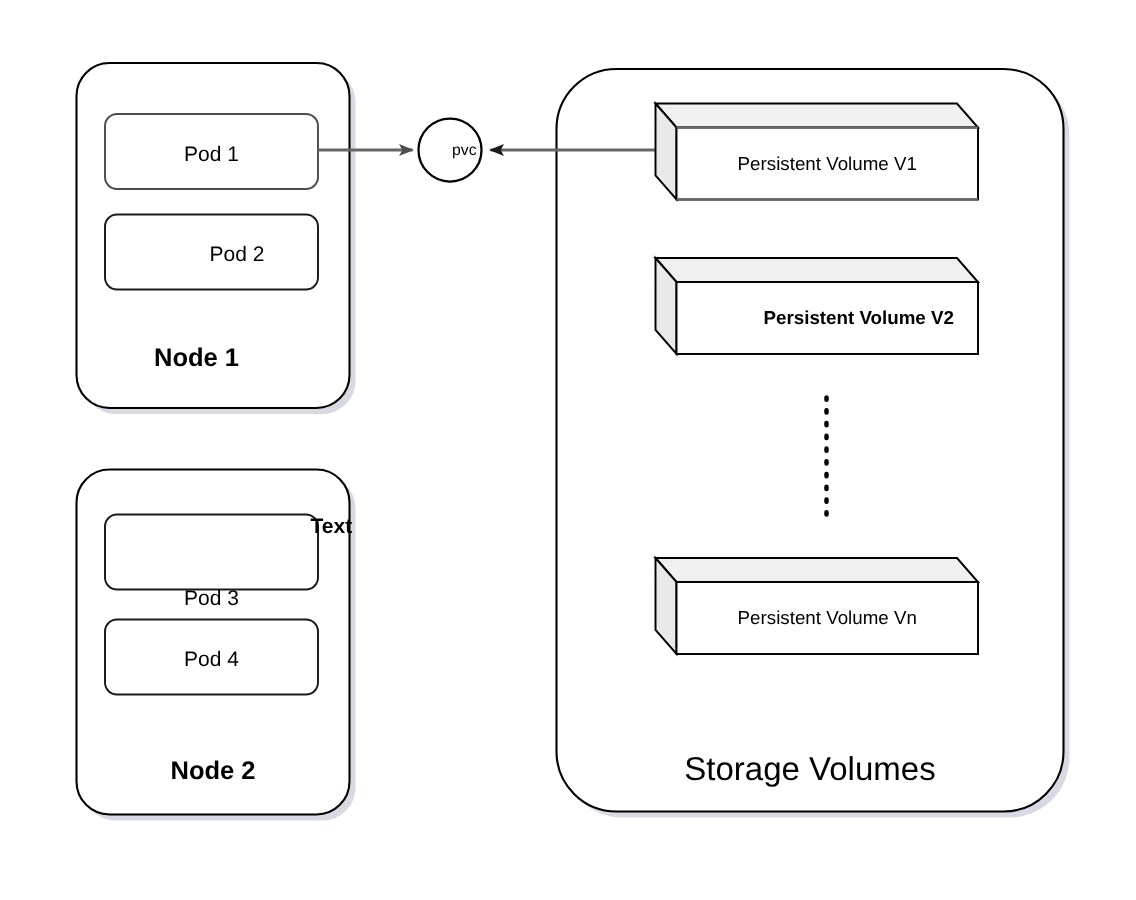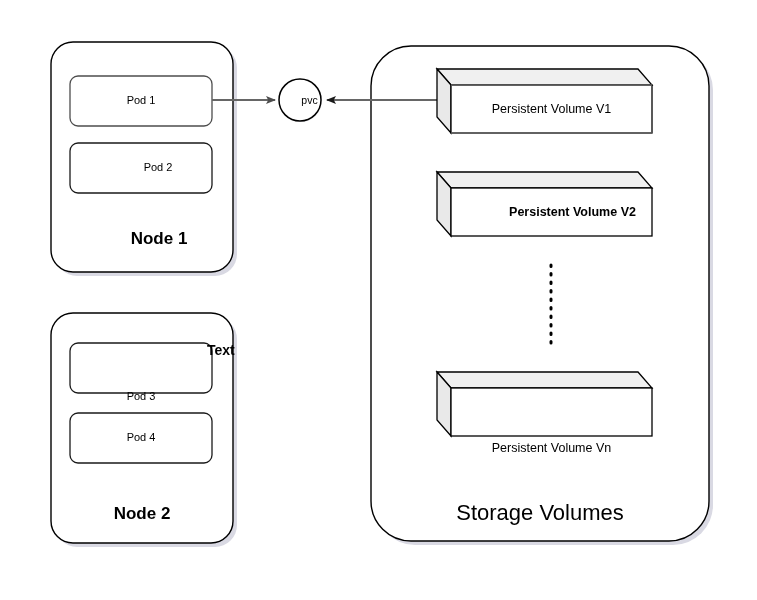--- a/index.html
+++ b/index.html
@@ -33,21 +33,21 @@
   
   .lbl {
     position: absolute;
     white-space: nowrap;
     text-align: center;
     color: #000000;
     line-height: 1;
     pointer-events: none;
   }
   .lbl-pod {
-    font-size: 11px;
+    font-size: 14px;
     font-weight: normal;
   }
   .lbl-node {
     font-size: 17px;
     font-weight: bold;
   }
   .lbl-pv {
     font-size: 12.5px;
     font-weight: normal;
   }
@@ -155,26 +155,26 @@
       <polygon points="437,372 451,388 451,436 437,420" fill="#e9e9e9" stroke="#000000" stroke-width="1.3"></polygon>
       <rect x="451" y="388" width="201" height="48" fill="#ffffff" stroke="#000000" stroke-width="1.3"></rect>
     </g>
   </svg>
 
   <div class="lbl lbl-pod" style="left:70px; top:95px; width:142px;">Pod 1</div>
   <div class="lbl lbl-pod" style="left:70px; top:162px; width:142px;padding-left:17px;">Pod 2</div>
   <div class="lbl lbl-pod" style="left:70px; top:362px; width:142px;margin-top:29px;">Pod 3</div>
   <div class="lbl lbl-pod" style="left:70px; top:432px; width:142px;">Pod 4</div>
 
-  <div class="lbl lbl-node" style="left:51px; top:230px; width:160px;margin-left:28px;">Node 1</div>
+  <div class="lbl lbl-node" style="left:51px; top:230px; width:160px;">Node 1</div>
   <div class="lbl lbl-node" style="left:51px; top:505px; width:182px;">Node 2</div>
 
   <div class="lbl lbl-text" style="left:207px; top:343px; text-align:left;">Text</div>
 
   <div class="lbl lbl-pvc" style="left:279px; top:95px; width:61px;">pvc</div>
 
   <div class="lbl lbl-pv" style="left:451px; top:103px; width:201px;">Persistent Volume V1</div>
   <div class="lbl lbl-pv" style="left:451px; top:206px; width:243px;font-weight:bold;">Persistent Volume V2</div>
-  <div class="lbl lbl-pv" style="left:451px; top:406px; width:201px;margin-top:36px;">Persistent Volume Vn</div>
+  <div class="lbl lbl-pv" style="left:451px; top:406px; width:201px;">Persistent Volume Vn</div>
 
   <div class="lbl lbl-container" style="left:371px; top:502px; width:338px;">Storage Volumes</div>
 
 </div>
 
 </body></html>

